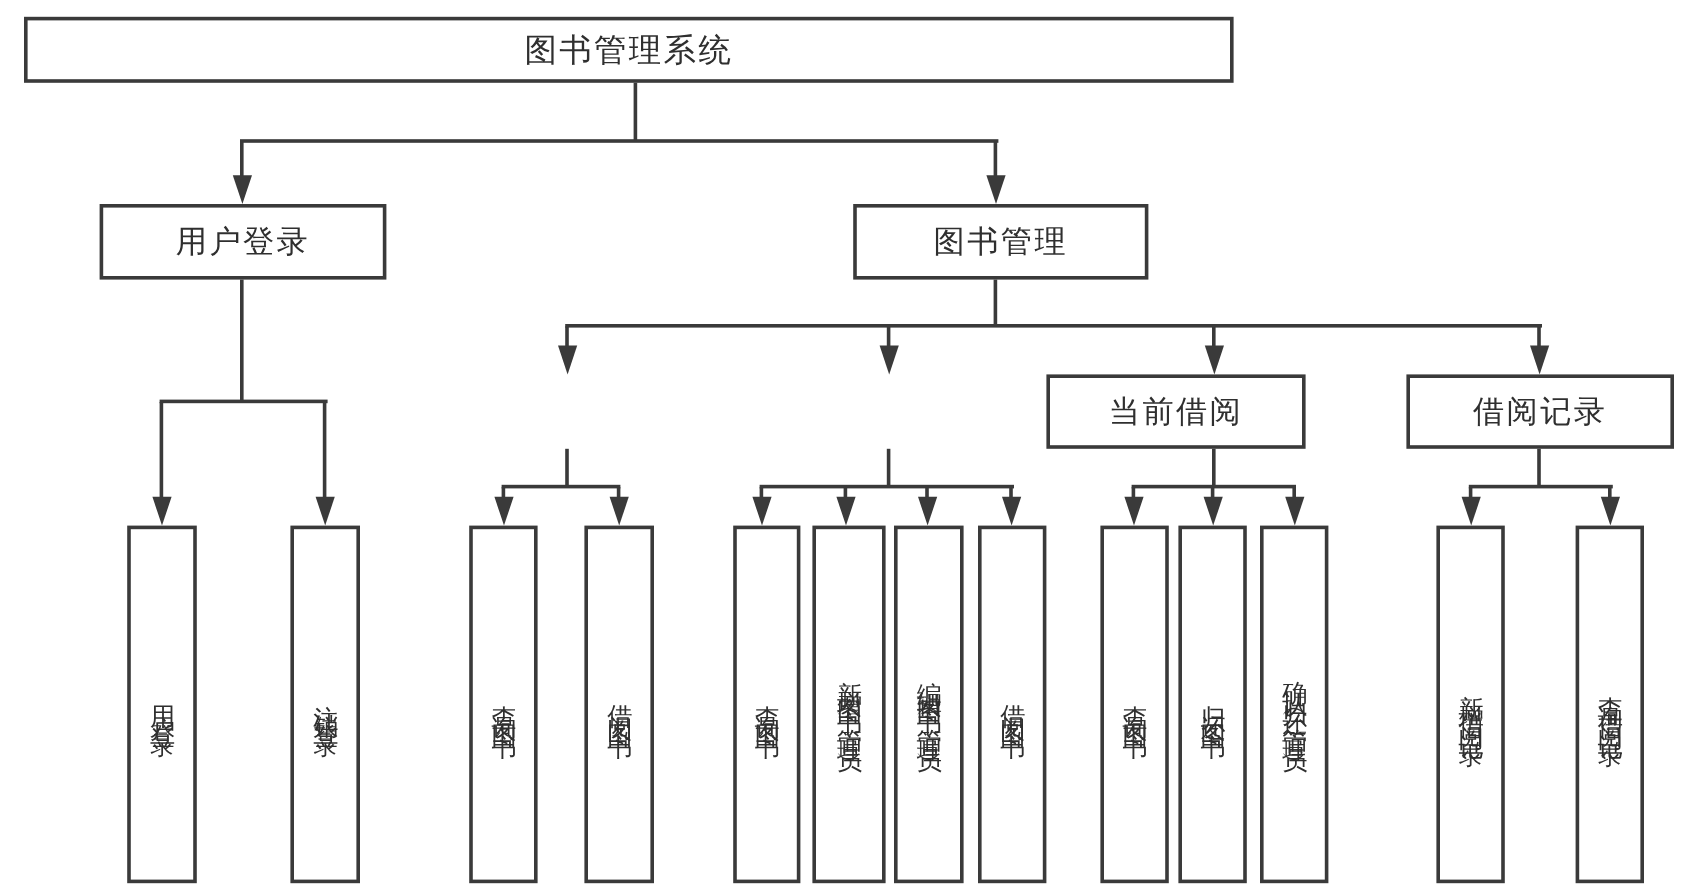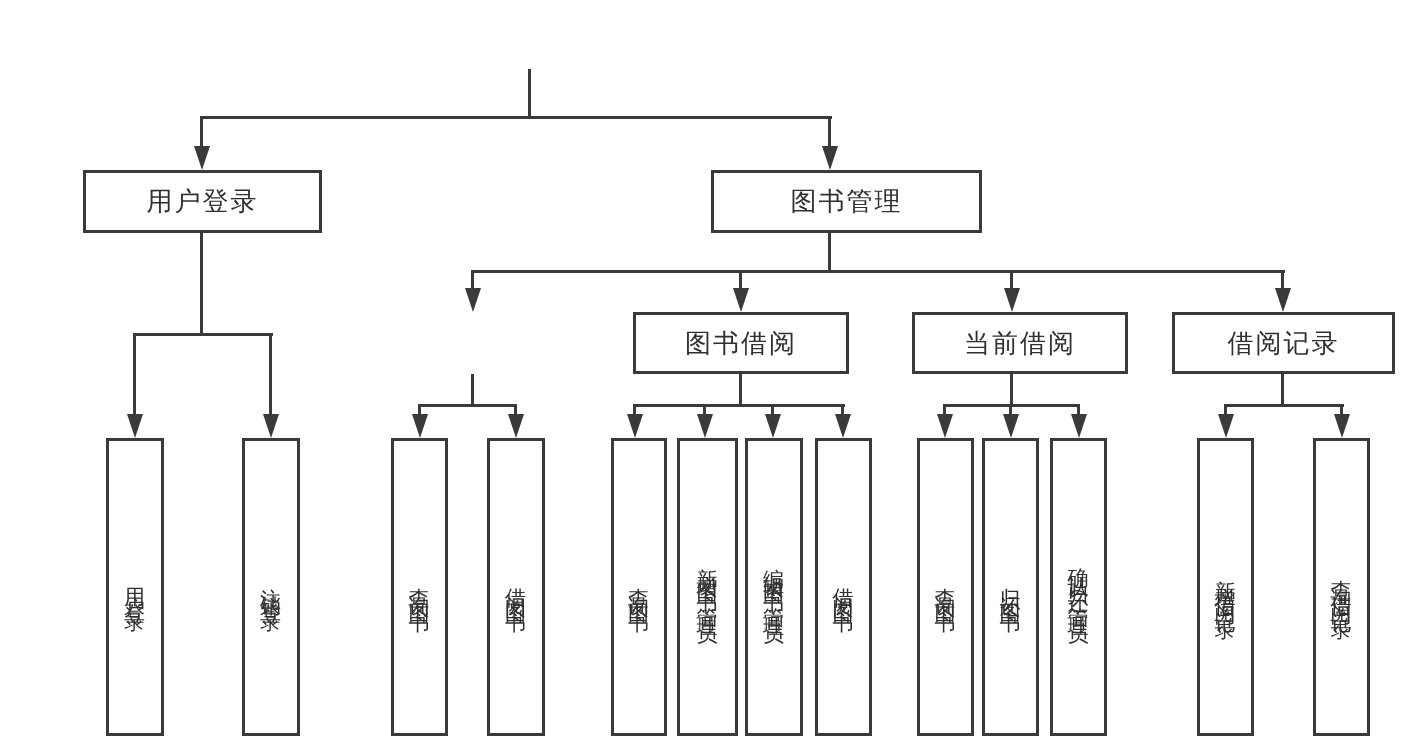--- a/index.html
+++ b/index.html
@@ -29,32 +29,32 @@
   .watermark{
     position:absolute;right:6px;bottom:2px;font-size:21px;letter-spacing:1px;
     color:#aaadb4;text-shadow:1px 1px 0 #ffffff;white-space:nowrap;z-index:5;
   }
 </style>
 </head>
 <body>
 
 <div class="canvas">
 
+  <div class="box hbox rootbox" style="left:20px;top:14px;width:1008px;height:55px;">
+    <span>图书管理系统</span>
+  </div>
 
   <div class="box hbox" style="left:83px;top:170px;width:239px;height:63px;">
     <span>用户登录</span>
   </div>
-  <div class="box hbox" style="left:711px;top:170px;width:271px;height:63px;">
+  <div class="box hbox" style="left:711px;top:170px;width:246px;height:63px;">
     <span>图书管理</span>
   </div>
 
-  <div class="box hbox" style="left:633px;top:312px;width:216px;height:62px;">
-    <span>图书借阅</span>
-  </div>
-  <div class="box hbox" style="left:912px;top:312px;width:216px;height:62px;">
+  <div class="box hbox" style="left:872px;top:312px;width:216px;height:62px;">
     <span>当前借阅</span>
   </div>
   <div class="box hbox" style="left:1172px;top:312px;width:223px;height:62px;">
     <span>借阅记录</span>
   </div>
 
   <div class="box vbox" style="left:106px;top:438px;width:58px;height:298px;">
     <span>用户登录</span>
   </div>
   <div class="box vbox" style="left:242px;top:438px;width:58px;height:298px;">

